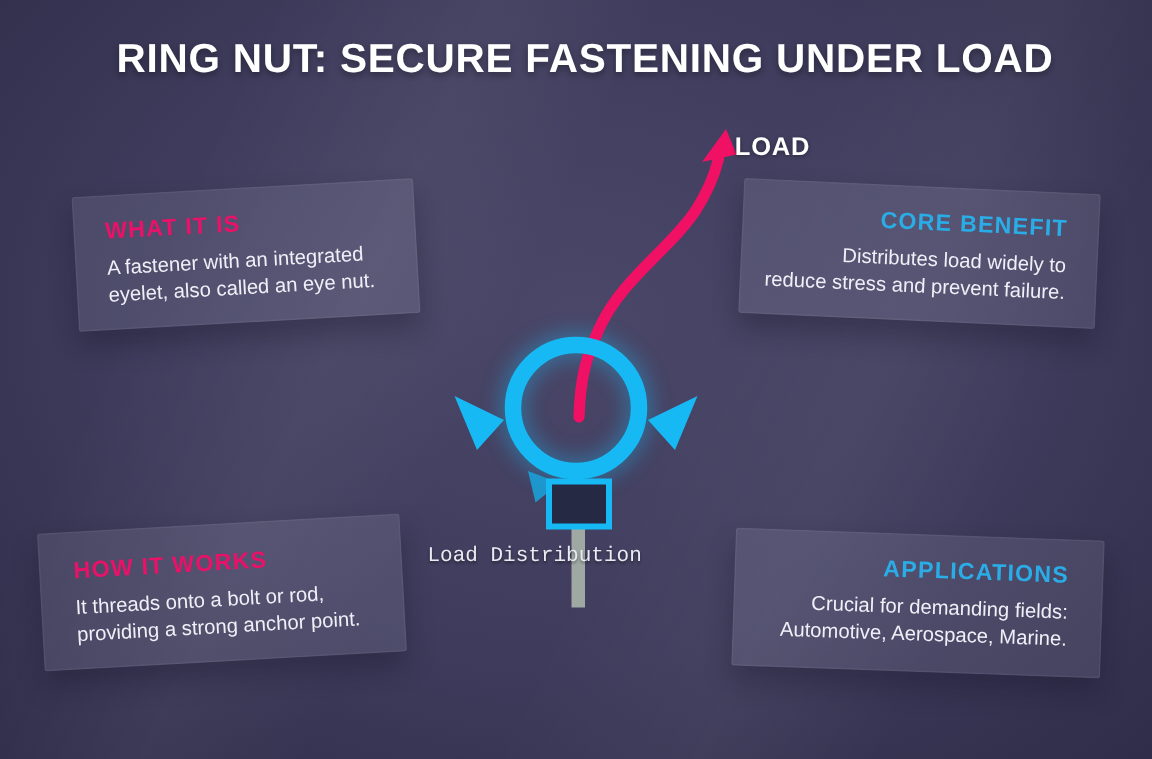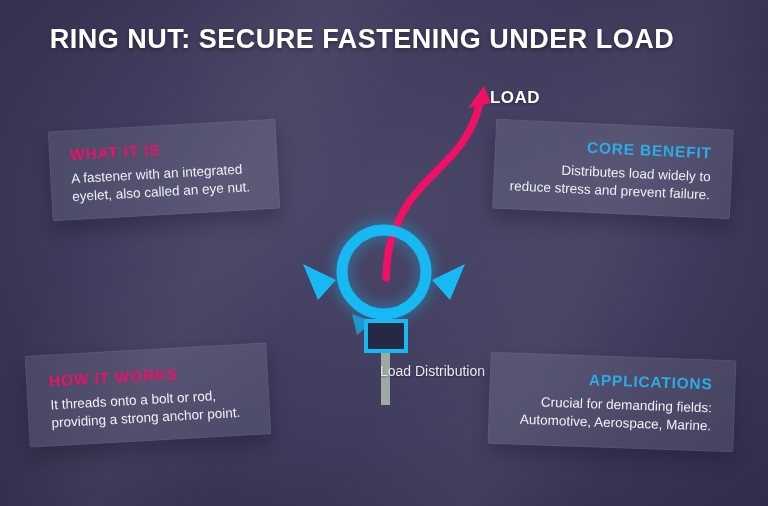--- a/index.html
+++ b/index.html
@@ -16,31 +16,32 @@
   .canvas{
     position:relative;width:768px;height:506px;overflow:hidden;
     font-family:"Liberation Sans",sans-serif;
     background:
       linear-gradient(115deg, rgba(255,255,255,0) 18%, rgba(255,255,255,0.045) 33%, rgba(255,255,255,0) 44%, rgba(255,255,255,0) 56%, rgba(255,255,255,0.04) 70%, rgba(255,255,255,0) 82%),
       radial-gradient(ellipse at 50% 42%, #4a4768 0%, var(--background) 55%, #2f2d49 100%);
   }
   .title{
     position:absolute;top:24px;left:0;width:724px;
     text-align:center;color:#ffffff;font-size:27px;font-weight:700;
-    letter-spacing:0.5px;text-shadow:0 2px 4px rgba(0,0,0,0.35);
+    letter-spacing:0.5px;text-shadow:0 2px 4px rgba(0,0,0,0.35);padding-left:28px;
   }
   .load-label{
     position:absolute;top:70px;left:455px;width:120px;
     text-align:center;color:#ffffff;font-size:17px;font-weight:700;
     letter-spacing:0.5px;text-shadow:0 1px 3px rgba(0,0,0,0.4);margin-top:18px;
   }
   .dist-label{
     position:absolute;top:363px;left:285px;width:200px;
-    text-align:right;color:#e9eaf2;font-size:14px;
+    text-align:left;color:#e9eaf2;font-size:14px;
     text-shadow:0 1px 2px rgba(0,0,0,0.4);
+    font-family:Liberation Mono, monospace;
   }
   .card{
     position:absolute;
     background:rgba(235,237,252,0.10);
     border:1px solid rgba(255,255,255,0.05);
     box-shadow:0 10px 18px rgba(18,16,34,0.30);
     border-radius:2px;
     box-sizing:border-box;
   }
   .card h2{

